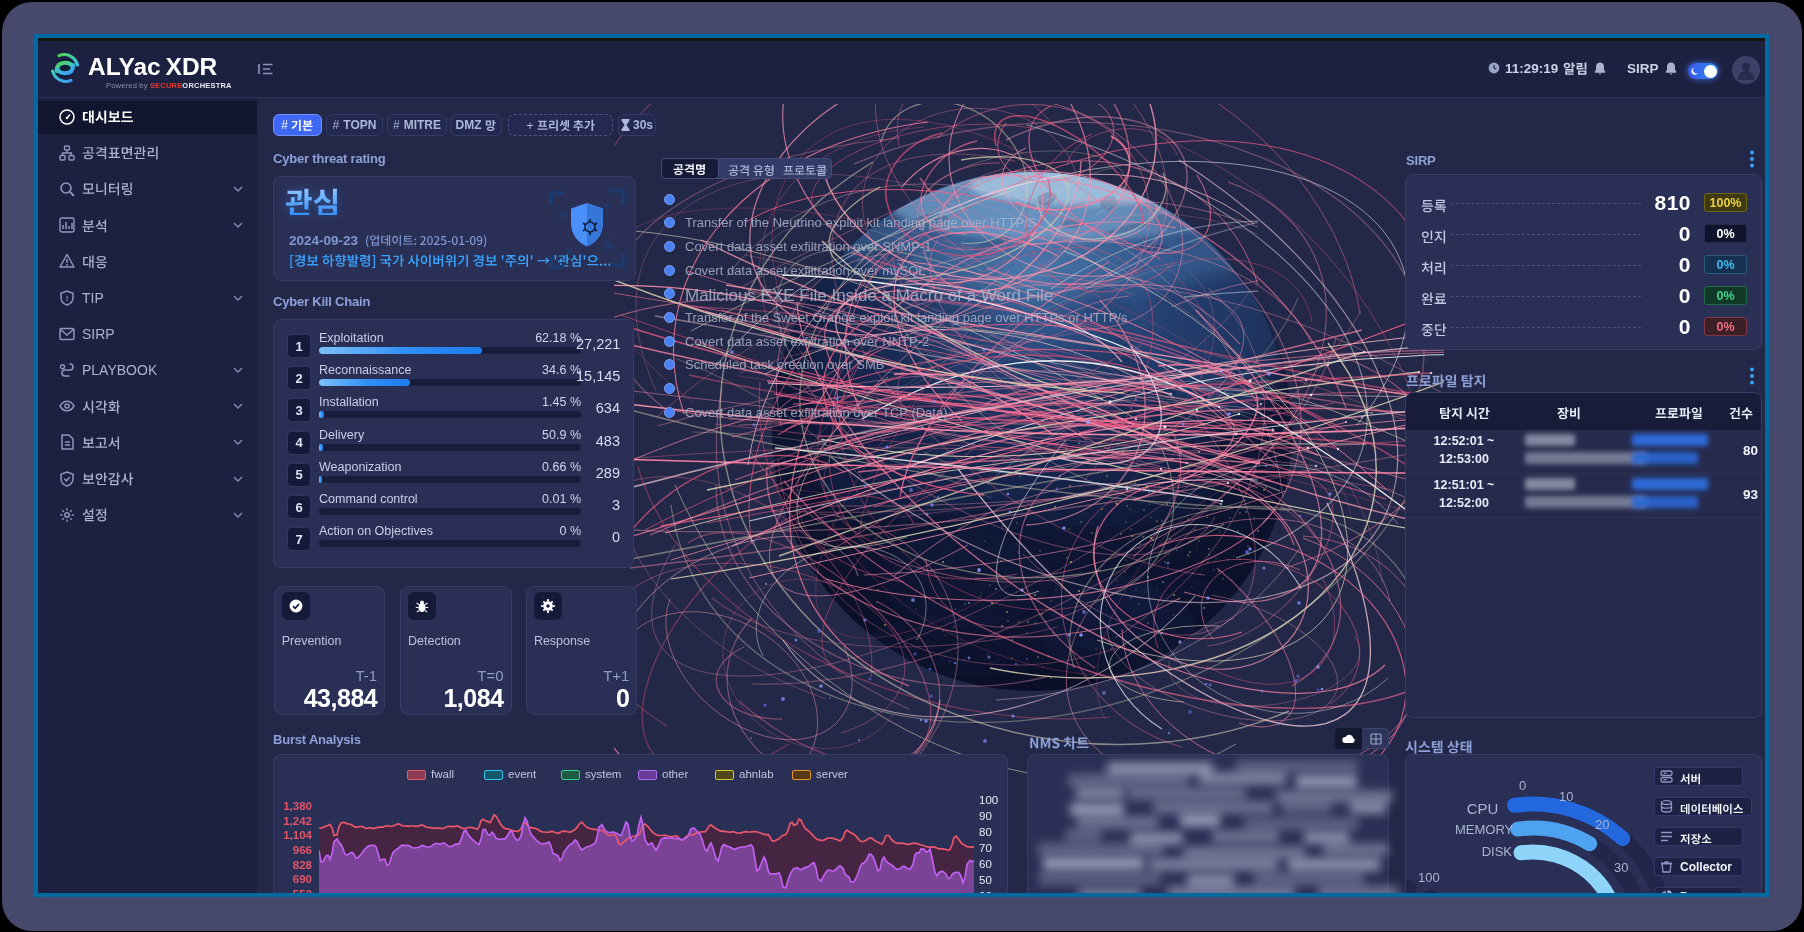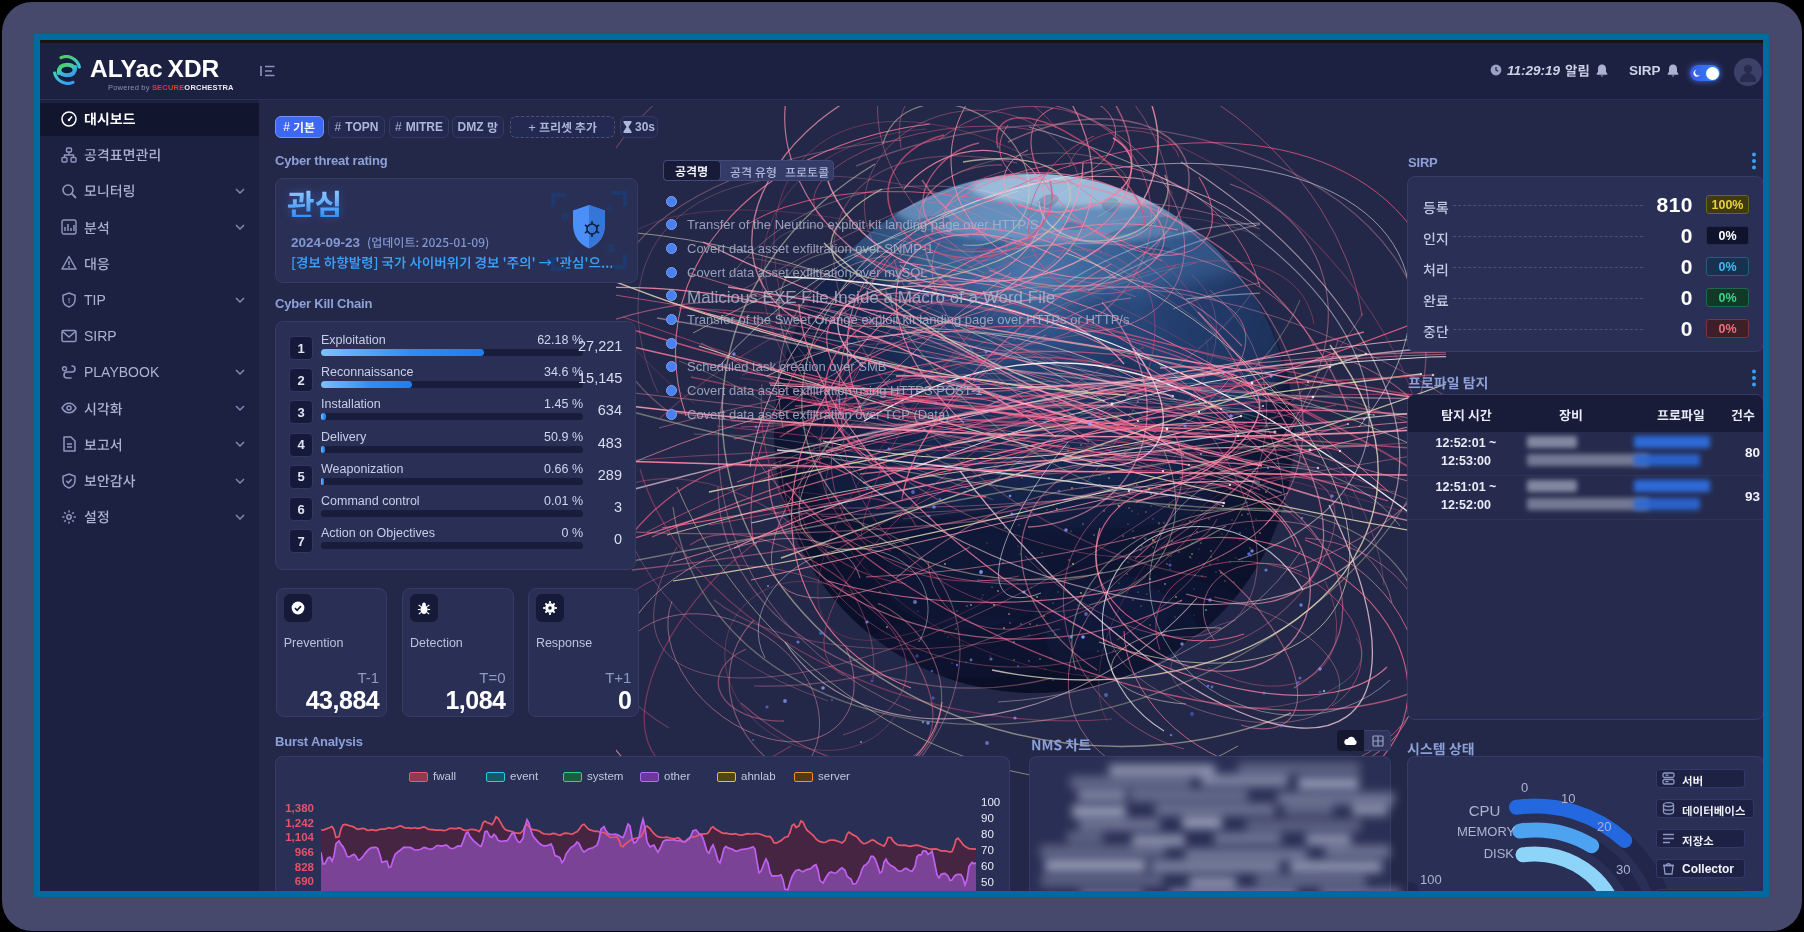--- a/index.html
+++ b/index.html
@@ -1,16 +1,16 @@
 <!DOCTYPE html>
 <html><head><meta charset="utf-8"><style>
 *{margin:0;padding:0;box-sizing:border-box;}
 html,body{width:1804px;height:932px;background:#000;overflow:hidden;font-family:"Liberation Sans",sans-serif;}
 .frame{position:absolute;left:2px;top:2px;width:1800px;height:929px;background:#46496c;border-radius:30px;}
-.win{position:absolute;left:34px;top:34px;width:1735px;height:863px;background:#232848;border:6px solid #0369a1;overflow:hidden;}
+.win{position:absolute;left:34px;top:34px;width:1735px;height:863px;background:#232848;border:4px solid #0369a1;overflow:hidden;}
 .card{position:absolute;background:#2a2f55;border:1px solid #363c66;border-radius:8px;}
 .ptitle{position:absolute;color:#8da0d8;font-size:13px;font-weight:700;letter-spacing:-0.2px;}
 .chip{position:absolute;height:22px;border-radius:6px;background:#232950;border:1px solid #333a63;color:#aeb8da;font-size:12px;font-weight:700;display:flex;align-items:center;justify-content:center;}
 svg{display:block}
 .krow{position:absolute;display:flex;align-items:center;}
 </style></head><body>
 <div class="frame"></div>
 <div class="win">
 <div style="position:absolute;left:0px;top:0px;width:1734px;height:60px;background:#1d2141;border-bottom:1px solid #2b3055;"></div>
 <div style="position:absolute;left:0px;top:0px;width:1734px;height:3px;background:#16150e;"></div>
@@ -36,21 +36,21 @@
 <div style="position:absolute;left:50px;top:15px;width:200px;height:26px;color:#fff;font-size:24.5px;font-weight:800;letter-spacing:0px;">ALYac <b>XDR</b></div>
 <div style="position:absolute;left:68px;top:43px;width:160px;height:10px;font-size:7.5px;color:#8b90ad;letter-spacing:.2px;">Powered by <span style="color:#e03a30;font-weight:800;">SECURE</span><span style="color:#e8e9f2;font-weight:800;">ORCHESTRA</span></div>
 <div style="position:absolute;left:220px;top:25px;width:14px;height:11px;">
       <svg width="15" height="12" viewBox="0 0 15 12">
         <g stroke="#8a93b8" stroke-width="1.5">
           <path d="M1 1v10" stroke-width="1.7"></path>
           <path d="M5 1.5h9.5M5 6h7M5 10.5h9.5"></path>
         </g>
       </svg>
     </div>
-<div class="krow" style="position:absolute;left:1450px;top:20px;height:20px;font-style:italic;">
+<div class="krow" style="position:absolute;left:1450px;top:20px;height:20px;">
       <svg width="12" height="12" viewBox="0 0 12 12">
         <circle cx="6" cy="6" r="5.4" fill="#9aa3c4"></circle>
         <path d="M6 3v3.2l2.2 1.1" stroke="#1d2141" stroke-width="1.2" fill="none"></path>
       </svg>
       <span style="color:#ccd2e6;font-size:13.5px;font-weight:600;margin-left:5px;">11:29:19</span>
     </div>
 <div class="krow" style="position:absolute;left:1525px;top:20px;height:20px;">
       <svg width="25" height="20" viewBox="0 -15.7 25 20.0">
         <path d="M8.6 -11.3H10.4V-5.1H8.6ZM9.7 -8.9H12.0V-7.4H9.7ZM2.1 -4.6H10.4V-1.1H3.9V0.3H2.2V-2.4H8.6V-3.2H2.1ZM2.2 -0.3H10.7V1.1H2.2ZM4.0 -10.9Q4.9 -10.9 5.7 -10.6Q6.4 -10.2 6.9 -9.6Q7.3 -8.9 7.3 -8.1Q7.3 -7.3 6.9 -6.6Q6.4 -6.0 5.7 -5.6Q4.9 -5.3 4.0 -5.3Q3.0 -5.3 2.3 -5.6Q1.5 -6.0 1.1 -6.6Q0.6 -7.3 0.6 -8.1Q0.6 -8.9 1.1 -9.6Q1.5 -10.2 2.3 -10.6Q3.0 -10.9 4.0 -10.9ZM4.0 -9.5Q3.5 -9.5 3.1 -9.3Q2.8 -9.2 2.6 -8.9Q2.4 -8.6 2.4 -8.1Q2.4 -7.7 2.6 -7.4Q2.8 -7.0 3.1 -6.9Q3.5 -6.7 4.0 -6.7Q4.4 -6.7 4.8 -6.9Q5.2 -7.0 5.4 -7.4Q5.6 -7.7 5.6 -8.1Q5.6 -8.6 5.4 -8.9Q5.2 -9.2 4.8 -9.3Q4.4 -9.5 4.0 -9.5Z M21.6 -11.3H23.4V-3.9H21.6ZM13.6 -5.8H14.7Q15.9 -5.8 16.9 -5.8Q17.9 -5.8 18.8 -5.9Q19.6 -6.0 20.5 -6.1L20.7 -4.7Q19.8 -4.5 18.9 -4.4Q18.0 -4.4 17.0 -4.3Q16.0 -4.3 14.7 -4.3H13.6ZM13.6 -10.6H19.4V-6.8H15.4V-4.9H13.6V-8.2H17.6V-9.2H13.6ZM15.0 -3.3H23.4V1.1H15.0ZM21.6 -1.9H16.8V-0.4H21.6Z" fill="#ccd2e6"></path>
       </svg>
@@ -1083,24 +1083,24 @@
 <div style="position:absolute;left:647px;top:177.2px;width:700px;height:16px;color:#aab4cc;font-size:13px;opacity:.85;white-space:nowrap;">Transfer of the Neutrino exploit kit landing page over HTTP/S</div>
 <div style="position:absolute;left:626px;top:202.89999999999998px;width:11px;height:11px;border-radius:50%;background:#4b80f0;border:1.5px solid #7aa2f8;"></div>
 <div style="position:absolute;left:647px;top:200.89999999999998px;width:700px;height:16px;color:#aab4cc;font-size:13px;opacity:.85;white-space:nowrap;">Covert data asset exfiltration over SNMP-1</div>
 <div style="position:absolute;left:626px;top:226.59999999999997px;width:11px;height:11px;border-radius:50%;background:#4b80f0;border:1.5px solid #7aa2f8;"></div>
 <div style="position:absolute;left:647px;top:224.59999999999997px;width:700px;height:16px;color:#aab4cc;font-size:13px;opacity:.85;white-space:nowrap;">Covert data asset exfiltration over mySQL</div>
 <div style="position:absolute;left:626px;top:250.29999999999995px;width:11px;height:11px;border-radius:50%;background:#4b80f0;border:1.5px solid #7aa2f8;"></div>
 <div style="position:absolute;left:647px;top:248.29999999999995px;width:700px;height:16px;color:#aab4cc;font-size:17px;opacity:.85;white-space:nowrap;">Malicious EXE File Inside a Macro of a Word File</div>
 <div style="position:absolute;left:626px;top:273.99999999999994px;width:11px;height:11px;border-radius:50%;background:#4b80f0;border:1.5px solid #7aa2f8;"></div>
 <div style="position:absolute;left:647px;top:271.99999999999994px;width:700px;height:16px;color:#aab4cc;font-size:13px;opacity:.85;white-space:nowrap;">Transfer of the Sweet Orange exploit kit landing page over HTTPs or HTTP/s</div>
 <div style="position:absolute;left:626px;top:297.69999999999993px;width:11px;height:11px;border-radius:50%;background:#4b80f0;border:1.5px solid #7aa2f8;"></div>
+<div style="position:absolute;left:647px;top:295.69999999999993px;width:700px;height:16px;color:#aab4cc;font-size:13px;opacity:.85;white-space:nowrap;">Covert data asset exfiltration over NNTP-2</div>
 <div style="position:absolute;left:626px;top:321.3999999999999px;width:11px;height:11px;border-radius:50%;background:#4b80f0;border:1.5px solid #7aa2f8;"></div>
 <div style="position:absolute;left:647px;top:319.3999999999999px;width:700px;height:16px;color:#aab4cc;font-size:13px;opacity:.85;white-space:nowrap;">Scheduled task creation over SMB</div>
 <div style="position:absolute;left:626px;top:345.0999999999999px;width:11px;height:11px;border-radius:50%;background:#4b80f0;border:1.5px solid #7aa2f8;"></div>
-<div style="position:absolute;left:647px;top:343.0999999999999px;width:700px;height:16px;color:#aab4cc;font-size:13px;opacity:.85;white-space:nowrap;">Covert data asset exfiltration using HTTPS POST-1</div>
 <div style="position:absolute;left:626px;top:368.7999999999999px;width:11px;height:11px;border-radius:50%;background:#4b80f0;border:1.5px solid #7aa2f8;"></div>
 <div style="position:absolute;left:647px;top:366.7999999999999px;width:700px;height:16px;color:#aab4cc;font-size:13px;opacity:.85;white-space:nowrap;">Covert data asset exfiltration over TCP (Data)</div>
 <div style="position:absolute;left:600px;top:130px;width:620px;height:330px;pointer-events:none;">
       <svg width="620" height="330" viewBox="0 0 620 330">
         <path d="M448 121Q595 35 804 35" stroke="#ffffff" stroke-width="1.3" opacity="0.28" fill="none"></path>
         <path d="M311 225Q428 131 491 128" stroke="#ff92b0" stroke-width="1.0" opacity="0.49" fill="none"></path>
         <path d="M102 120Q268 26 428 -19" stroke="#ff92b0" stroke-width="0.7" opacity="0.50" fill="none"></path>
         <path d="M390 299Q498 255 669 343" stroke="#ff92b0" stroke-width="1.1" opacity="0.50" fill="none"></path>
         <path d="M53 163Q219 74 378 21" stroke="#e8dfc0" stroke-width="1.0" opacity="0.52" fill="none"></path>
         <path d="M546 129Q751 106 913 159" stroke="#ffffff" stroke-width="1.3" opacity="0.39" fill="none"></path>

